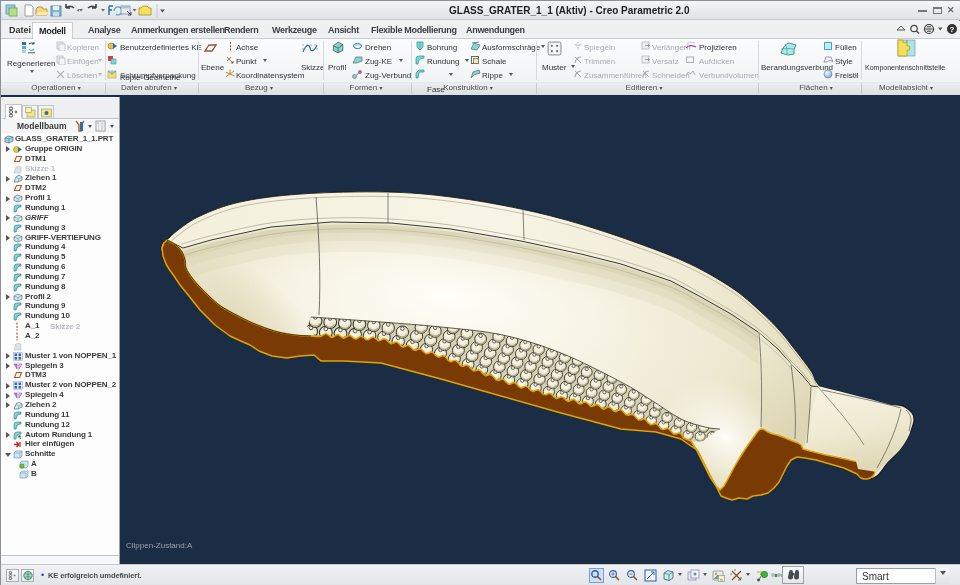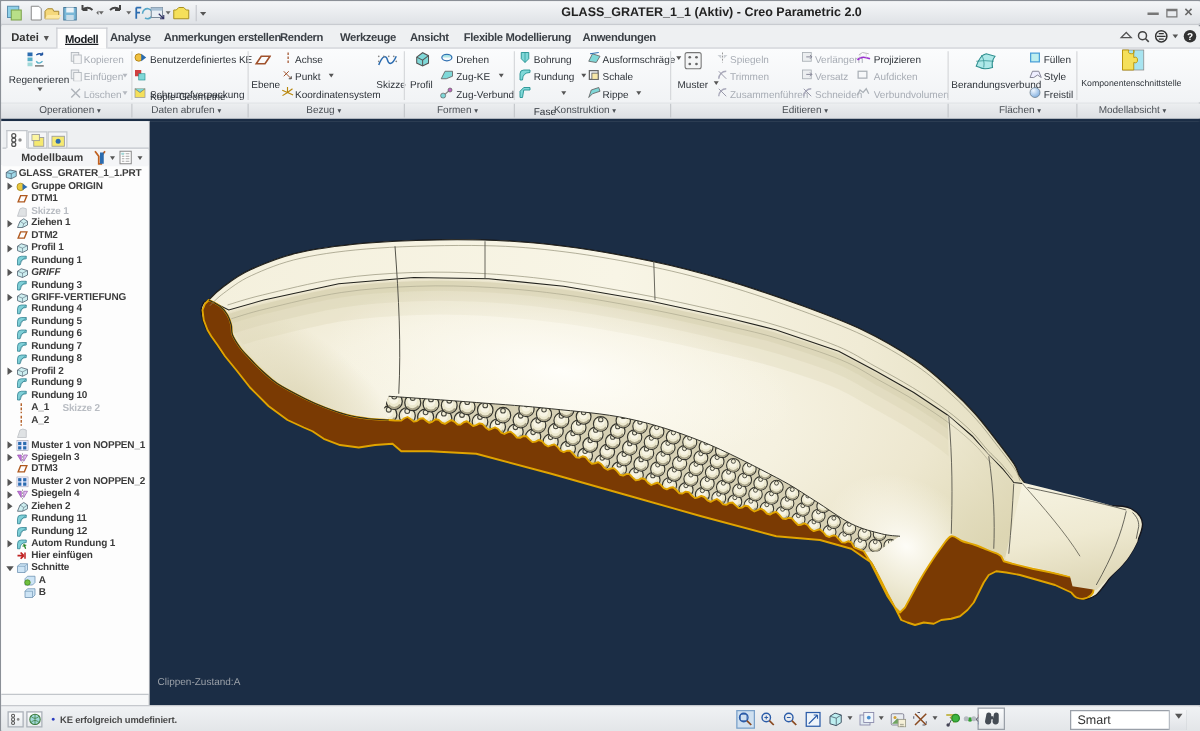--- a/index.html
+++ b/index.html
@@ -61,21 +61,21 @@
 <path d="M127.5 6 l4 0 l-2 2.5 Z" fill="#666"></path>
 <path d="M152 1 L152 14" stroke="#c8cbd0" stroke-width="1"></path>
 <path d="M155 6.5 l5 0 l-2.5 3 Z" fill="#555"></path>
 </svg>
 <div class="abs" style="left:917px;top:9px;width:9px;height:2px;background:#777;"></div>
 <div class="abs" style="left:932px;top:6px;width:9px;height:7px;border:1px solid #777;border-top:2px solid #777;"></div>
 <div class="abs" style="left:946px;top:4px;font-size:9px;color:#666;font-weight:bold;">✕</div>
 
 <div class="abs" id="tabrow"></div>
 <div id="datei">Datei <span class="dd">▼</span></div>
-<div class="tab active" style="left:44px;text-decoration:underline;">Modell</div>
+<div class="tab active" style="left:31px;">Modell</div>
 <div class="tab" style="left:81px;">Analyse</div>
 <div class="tab" style="left:124px;">Anmerkungen erstellen</div>
 <div class="tab" style="left:217px;">Rendern</div>
 <div class="tab" style="left:265px;">Werkzeuge</div>
 <div class="tab" style="left:321px;">Ansicht</div>
 <div class="tab" style="left:364px;">Flexible Modellierung</div>
 <div class="tab" style="left:459px;">Anwendungen</div>
 <svg class="abs" style="left:893px;top:21px" width="66" height="14" viewBox="0 0 66 14">
 <path d="M3 8 L7 4 L11 8 Z" fill="none" stroke="#555" stroke-width="1"></path>
 <circle cx="20" cy="6.5" r="3.2" fill="none" stroke="#444" stroke-width="1.2"></circle>

